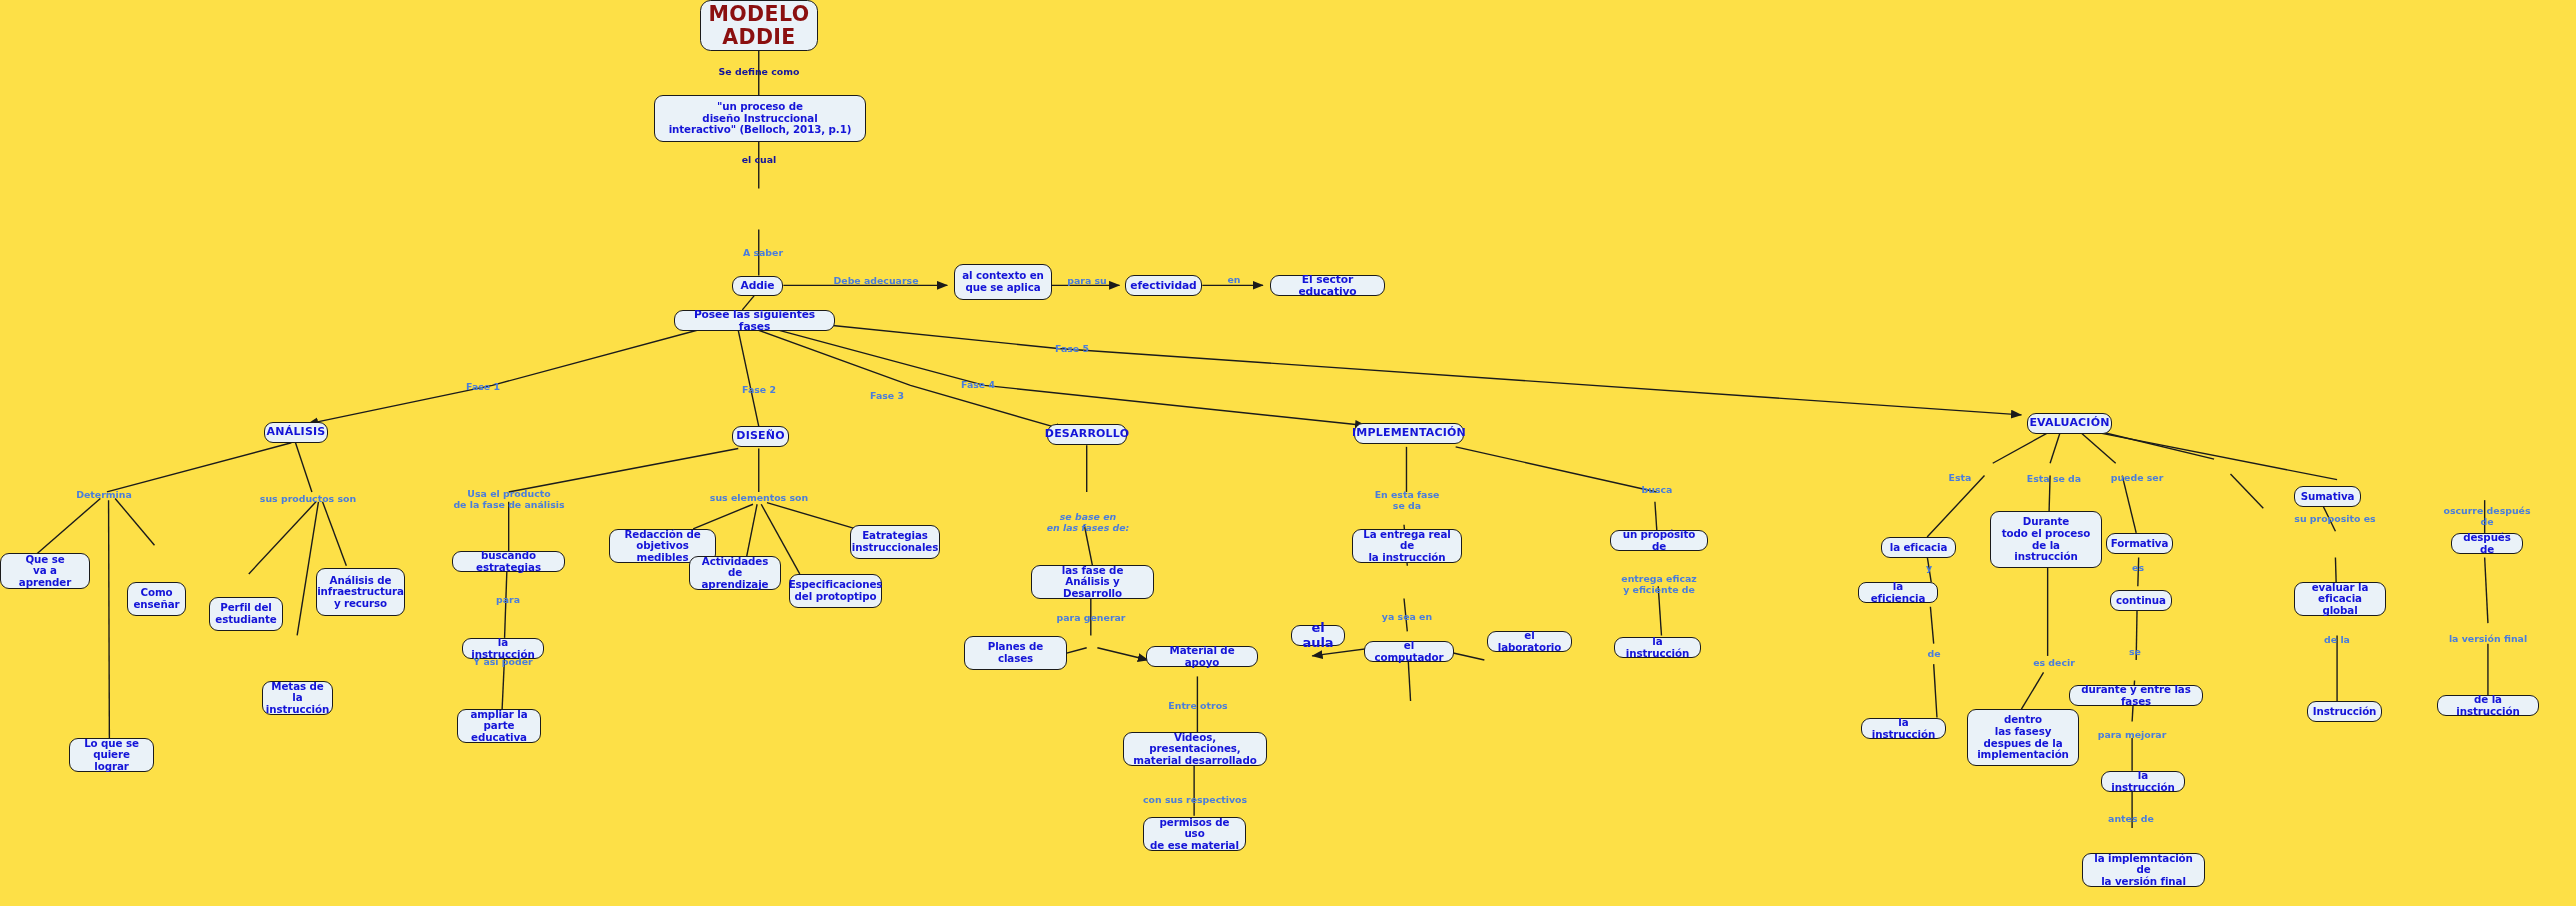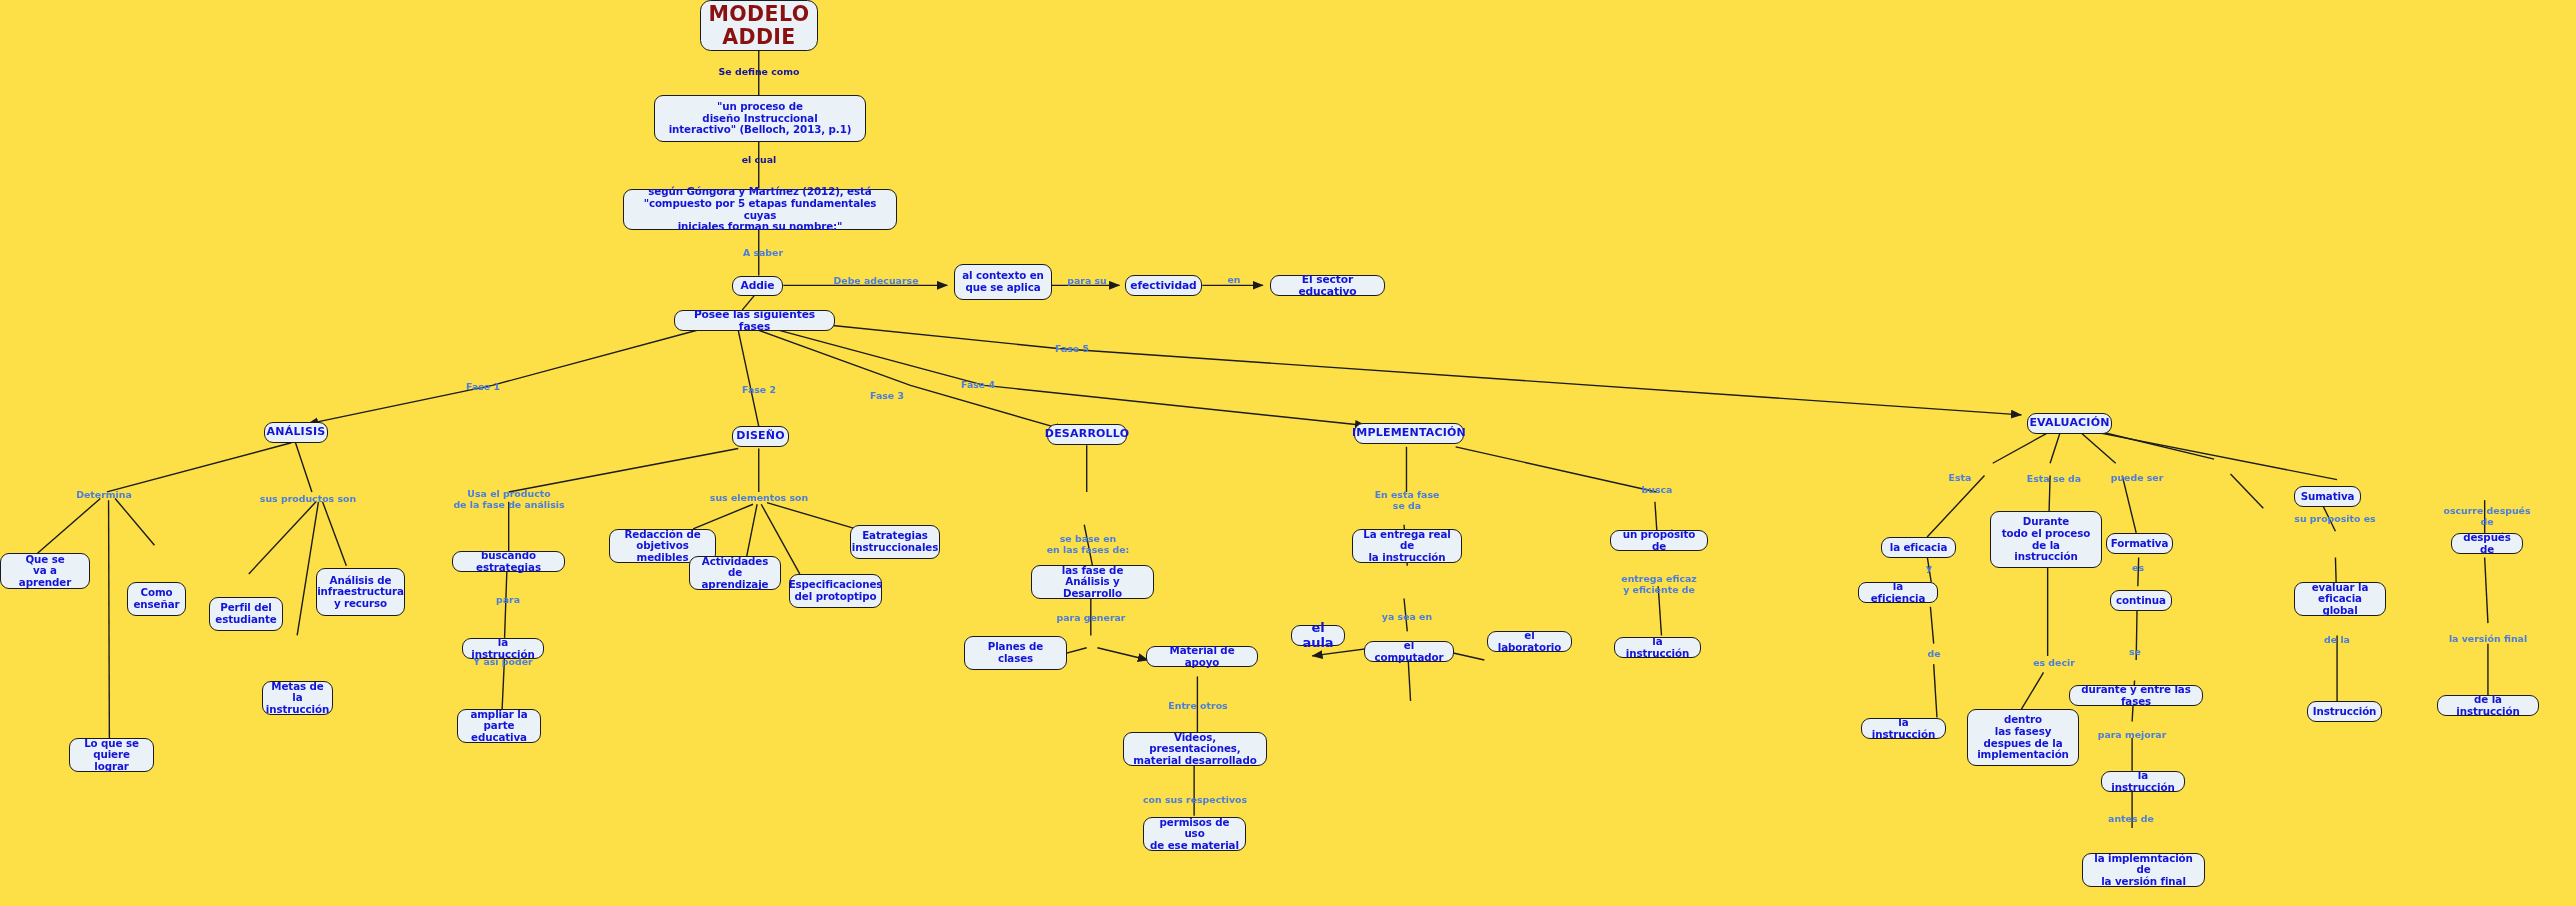--- a/index.html
+++ b/index.html
@@ -147,23 +147,20 @@
     </g>
   </svg>
 
   <div class="node root" style="left:700px;top:0px;width:118px;height:51px;">MODELO
 ADDIE</div>
 
   <div class="node" style="left:654px;top:95px;width:212px;height:47px;font-size:10.3px;">"un proceso de
 diseño Instruccional
 interactivo" (Belloch, 2013, p.1)</div>
 
-  <div class="node" style="left:623px;top:189px;width:274px;height:41px;font-size:10.3px;">según Góngora y Martínez (2012), está
-"compuesto por 5 etapas fundamentales cuyas
-iniciales forman su nombre:"</div>
 
   <div class="node" style="left:732px;top:276px;width:51px;height:19.7px;font-size:10.7px;">Addie</div>
 
   <div class="node" style="left:954px;top:264px;width:98px;height:36px;font-size:10.3px;">al contexto en
 que se aplica</div>
 
   <div class="node" style="left:1125px;top:275px;width:77px;height:21.3px;font-size:10.7px;">efectividad</div>
 
   <div class="node" style="left:1270px;top:275px;width:115px;height:21.3px;font-size:10.7px;">El sector educativo</div>
 
@@ -262,21 +259,21 @@
 
   <div class="link" style="left:104px;top:495px;">Determina</div>
   <div class="link" style="left:308px;top:499px;">sus productos son</div>
 
   <div class="link" style="left:509px;top:500px;">Usa el producto
 de la fase de análisis</div>
   <div class="link" style="left:508px;top:600px;">para</div>
   <div class="link" style="left:503px;top:662px;">Y así poder</div>
   <div class="link" style="left:759px;top:498px;">sus elementos son</div>
 
-  <div class="link" style="left:1088px;top:545px;">se base en
+  <div class="link" style="left:1088px;top:523px;font-style:italic;">se base en
 en las fases de:</div>
   <div class="link" style="left:1091px;top:618px;">para generar</div>
   <div class="link" style="left:1198px;top:706px;">Entre otros</div>
   <div class="link" style="left:1195px;top:800px;">con sus respectivos</div>
 
   <div class="link" style="left:1407px;top:501px;">En esta fase
 se da</div>
   <div class="link" style="left:1407px;top:617px;">ya sea en</div>
   <div class="link" style="left:1657px;top:490px;">busca</div>
   <div class="link" style="left:1659px;top:585px;">entrega eficaz

